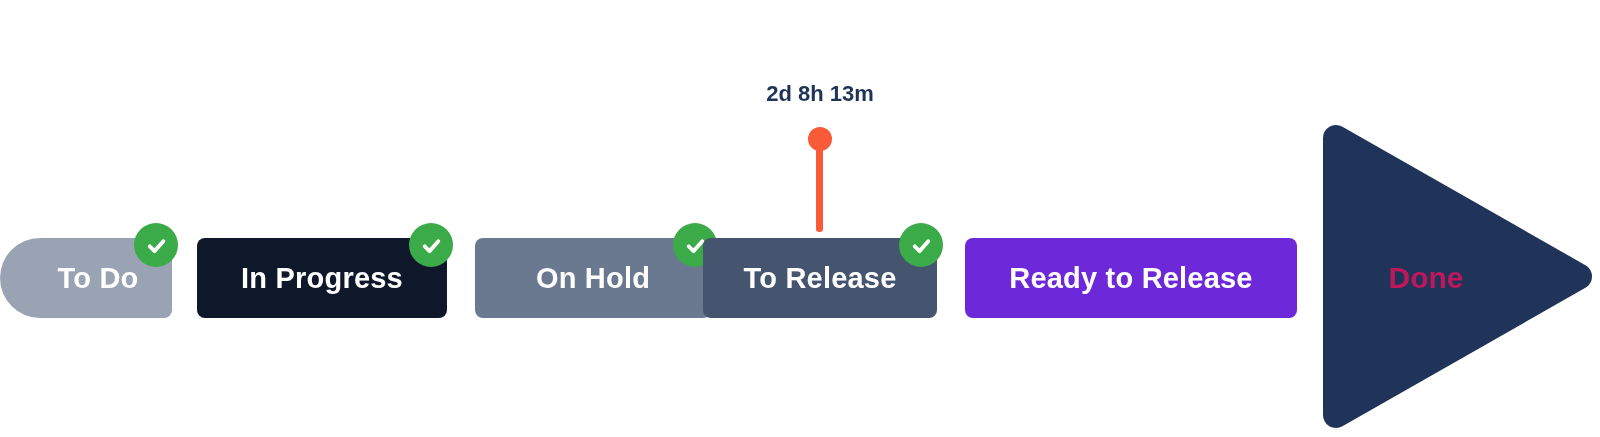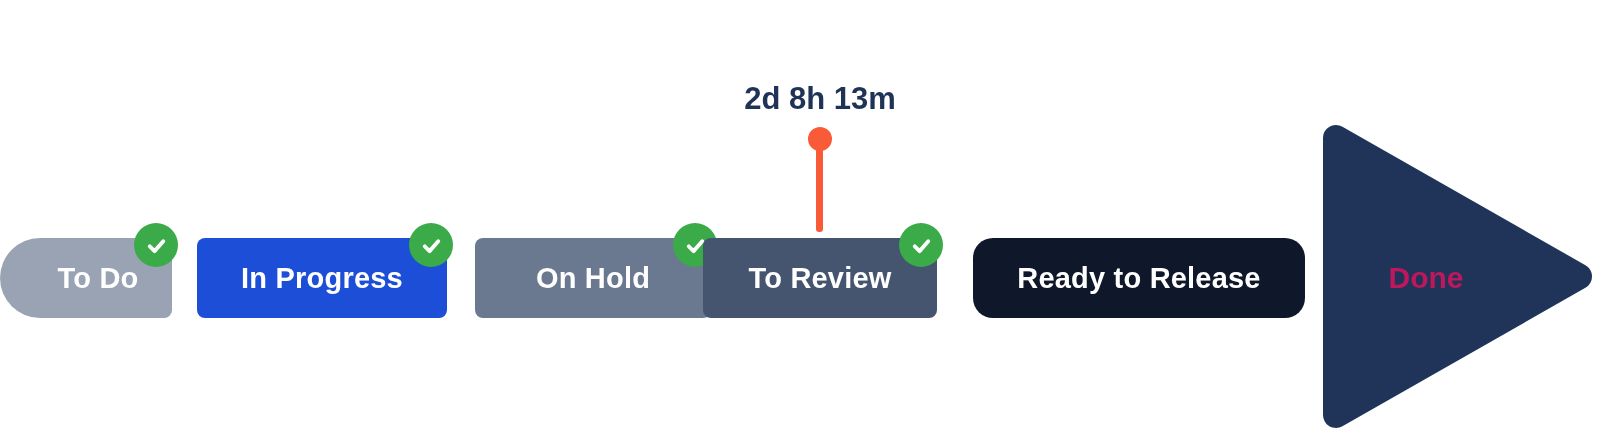--- a/index.html
+++ b/index.html
@@ -35,21 +35,21 @@
     display: flex;
     align-items: center;
     justify-content: center;
   }
   .badge svg { width: 27px; height: 27px; display: block; }
   .duration-label {
     position: absolute;
     left: 820px;
     top: 83px;
     transform: translateX(-50%);
-    font-size: 31px;
+    font-size: 22px;
     font-weight: bold;
     white-space: nowrap;
     line-height: 1;
   }
   .pin-stem {
     position: absolute;
     left: 816px;
     top: 143px;
     width: 7px;
     height: 89px;
@@ -93,48 +93,48 @@
 
   <div class="stage" style="left: 0px; width: 172px; border-radius: 40px 8px 8px 40px; background-color: rgb(154, 163, 179); padding-left: 24px;">
     <span class="stage-label">To Do</span>
     <span class="badge" style="background-color: rgb(59, 170, 72);">
       <svg viewBox="0 0 24 24" fill="none">
         <path d="M6 12.8 L10.3 17 L18 8.2" stroke-width="3.4" stroke-linecap="round" stroke-linejoin="round" stroke="#FFFFFF"></path>
       </svg>
     </span>
   </div>
 
-  <div class="stage" style="left: 197px; width: 250px; border-radius: 8px; background-color: #1d4ed8;">
+  <div class="stage" style="left: 197px; width: 250px; border-radius: 8px; background-color: #0f172a;">
     <span class="stage-label">In Progress</span>
     <span class="badge" style="background-color: rgb(59, 170, 72);">
       <svg viewBox="0 0 24 24" fill="none">
         <path d="M6 12.8 L10.3 17 L18 8.2" stroke-width="3.4" stroke-linecap="round" stroke-linejoin="round" stroke="#FFFFFF"></path>
       </svg>
     </span>
   </div>
 
   <div class="stage" style="left: 475px; width: 236px; border-radius: 8px; background-color: rgb(106, 120, 144);">
     <span class="stage-label">On Hold</span>
     <span class="badge" style="background-color: rgb(59, 170, 72);">
       <svg viewBox="0 0 24 24" fill="none">
         <path d="M6 12.8 L10.3 17 L18 8.2" stroke-width="3.4" stroke-linecap="round" stroke-linejoin="round" stroke="#FFFFFF"></path>
       </svg>
     </span>
   </div>
 
   <div class="stage" style="left: 703px; width: 234px; border-radius: 8px; background-color: rgb(69, 84, 111);">
-    <span class="stage-label">To Review</span>
+    <span class="stage-label">To Release</span>
     <span class="badge" style="background-color: rgb(59, 170, 72);">
       <svg viewBox="0 0 24 24" fill="none">
         <path d="M6 12.8 L10.3 17 L18 8.2" stroke-width="3.4" stroke-linecap="round" stroke-linejoin="round" stroke="#FFFFFF"></path>
       </svg>
     </span>
   </div>
 
-  <div class="stage" style="left: 965px; width: 332px; border-radius: 20px; background-color: #0f172a; margin-left: 8px;">
+  <div class="stage" style="left: 965px; width: 332px; border-radius: 8px; background-color: #6d28d9;">
     <span class="stage-label">Ready to Release</span>
   </div>
 
   <svg class="done-svg" viewBox="0 0 300 330">
     <path d="M26 26 L269 164.5 L26 303 Z" stroke-width="26" stroke-linejoin="round" stroke-linecap="round" fill="#20345A" stroke="#20345A"></path>
   </svg>
   <div class="done-label" style="color: #be185d;">Done</div>
 
 </div>
 

